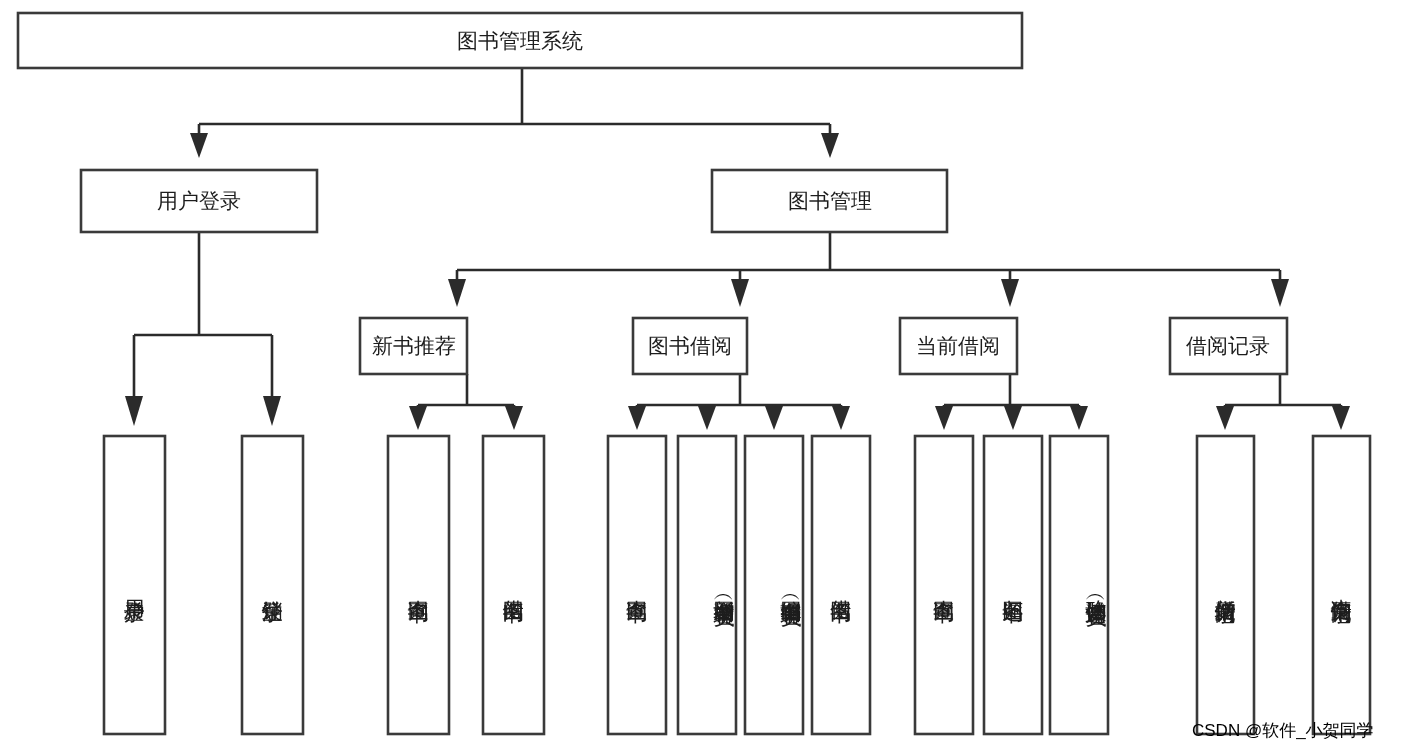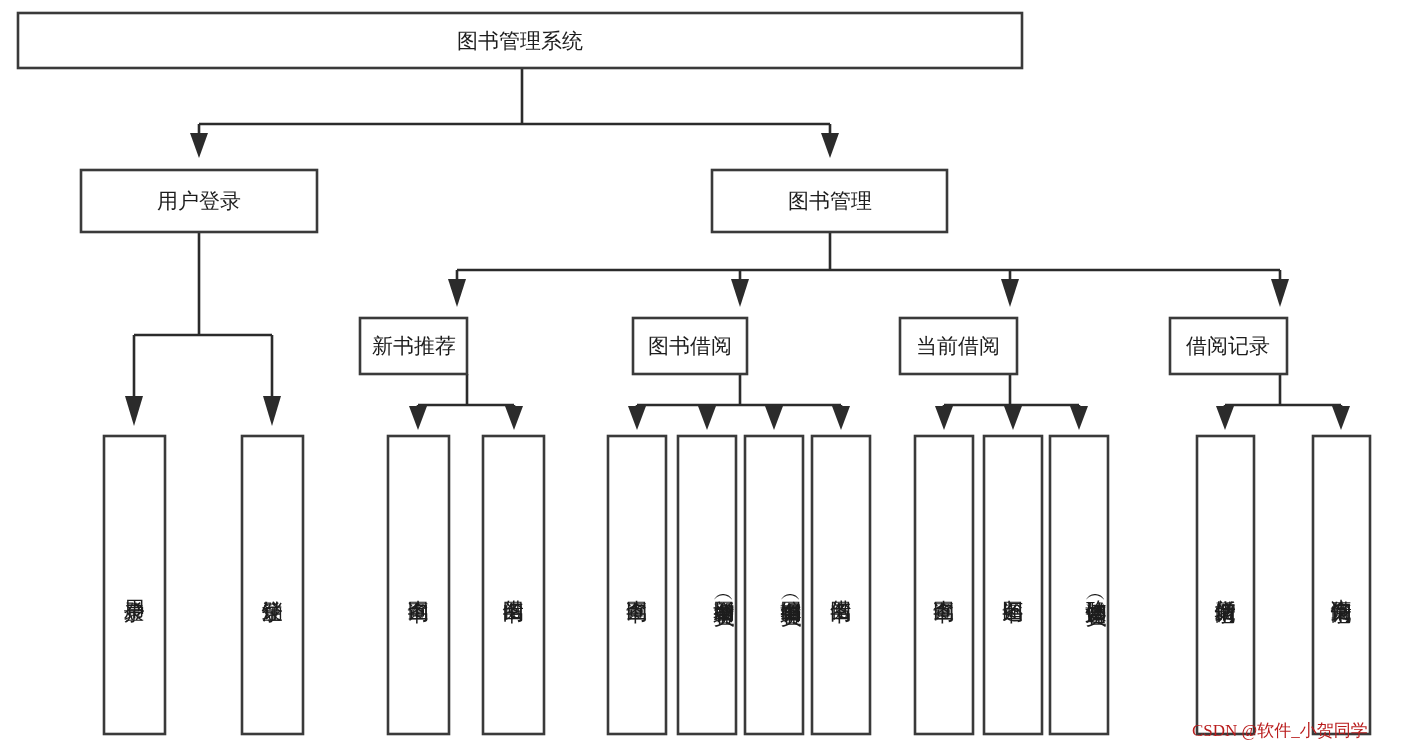--- a/index.html
+++ b/index.html
@@ -59,23 +59,23 @@
     font-family: "Liberation Sans", "DejaVu Sans", sans-serif;
     font-size: 21px;
     line-height: 1.12;
     color: #1d1d1d;
     letter-spacing: 1px;
     white-space: nowrap;
     pointer-events: none;
   }
   .watermark {
     position: absolute;
-    font-family: Liberation Serif, serif;
+    font-family: Liberation Sans, sans-serif;
     font-size: 17px;
-    color: #b91c1c;
+    color: #000000;
     white-space: nowrap;
   }
 </style>
 </head>
 <body>
 
 <div id="diagram-root">
 
   <svg id="diagram-svg" viewBox="0 0 1405 747">
 

